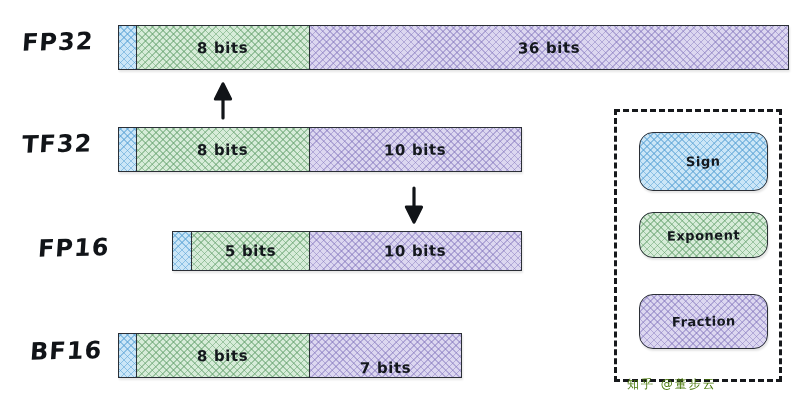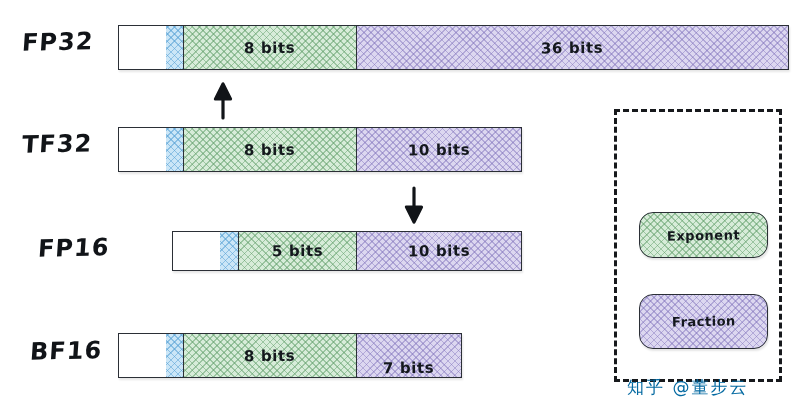--- a/index.html
+++ b/index.html
@@ -24,21 +24,20 @@
     white-space:nowrap;
   }
 
   
   .bar{
     position:absolute;
     display:flex;
     border:1.6px solid #2b2f36;
     box-sizing:border-box;
     box-shadow:1px 2px 2px rgba(0,0,0,0.10);
-    padding-left:47px;
   }
   .seg{
     position:relative;
     box-sizing:border-box;
     display:flex;
     align-items:center;
     justify-content:center;
     overflow:hidden;
   }
   .seg + .seg{border-left:1.6px solid #2b2f36;}
@@ -102,22 +101,22 @@
     color:#14181d;
     letter-spacing:.5px;
     transform:rotate(-1deg);
   }
 
   
   #watermark{
     position:absolute;
     left:627px;top:376px;
     font-family:"DejaVu Sans", sans-serif;
-    font-size:17px;
-    color:#0369a1;
+    font-size:12px;
+    color:#4d7c0f;
     letter-spacing:2px;
     white-space:nowrap;
     user-select:none;
   }
 </style>
 </head>
 <body>
 
 <div id="stage">
 
@@ -189,20 +188,23 @@
     </div>
     <div class="seg fill-exp" style="width:173px;">
       <span class="seg-label">8 bits</span>
     </div>
     <div class="seg fill-frac" style="flex:1;align-items:flex-end;">
       <span class="seg-label">7 bits</span>
     </div>
   </div>
 
   <div id="legend-box">
+    <div class="legend-chip fill-sign" style="left:22px;top:20px;width:129px;height:59px;">
+      <span class="legend-text">Sign</span>
+    </div>
     <div class="legend-chip fill-exp" style="left:22px;top:100px;width:129px;height:46px;">
       <span class="legend-text">Exponent</span>
     </div>
     <div class="legend-chip fill-frac" style="left:22px;top:182px;width:129px;height:55px;">
       <span class="legend-text">Fraction</span>
     </div>
   </div>
 
   <div id="watermark">知乎 @董步云</div>
 

